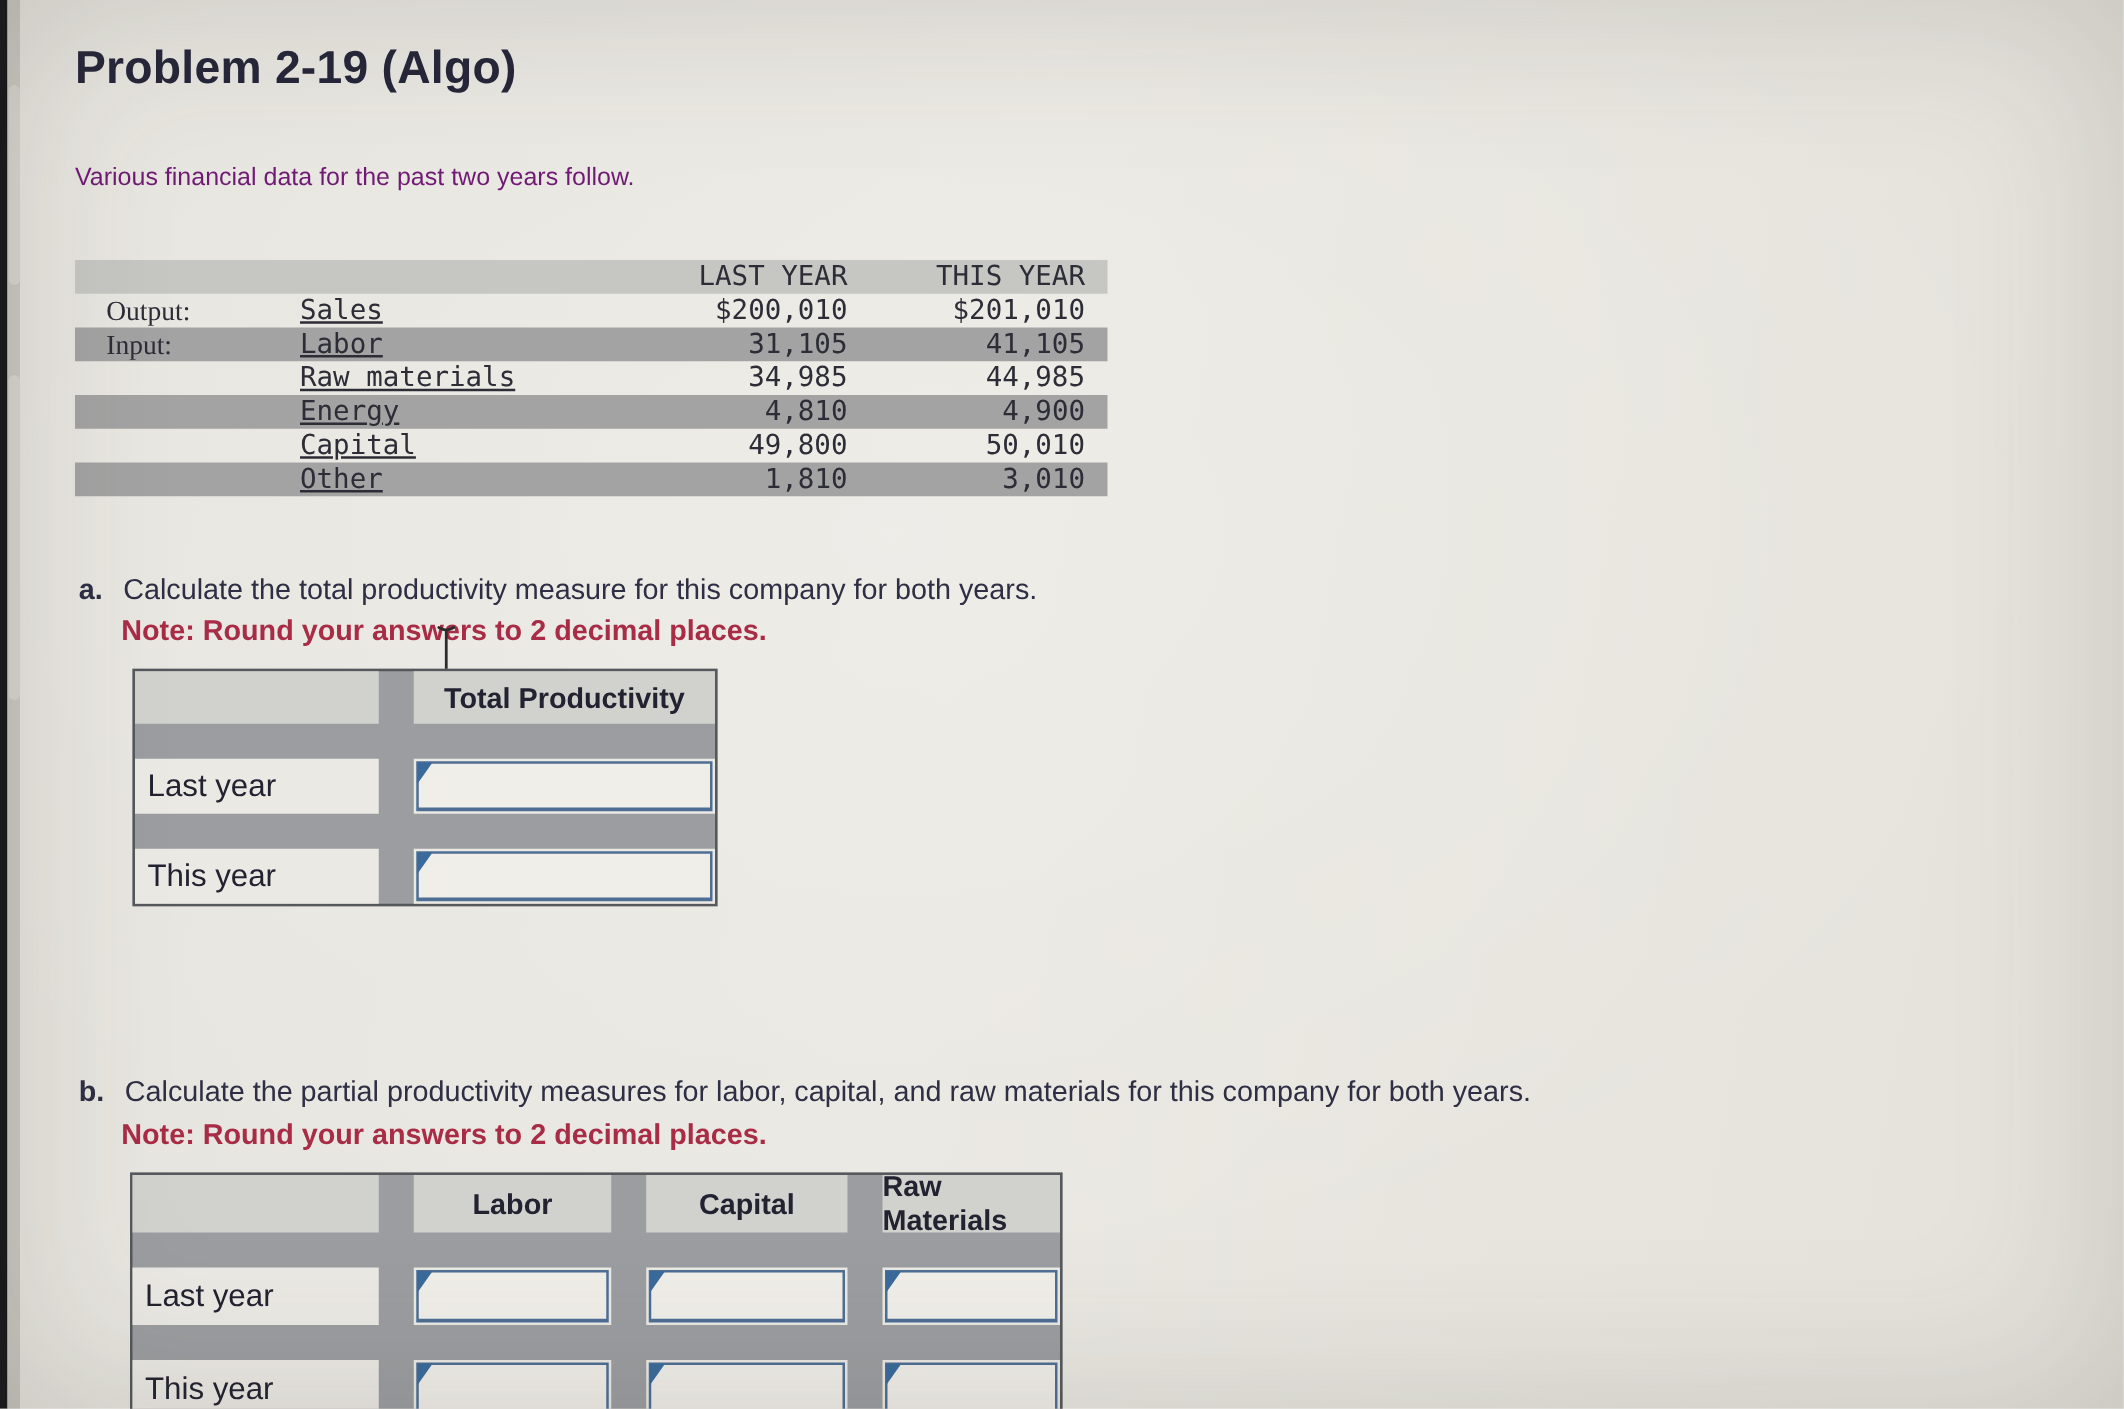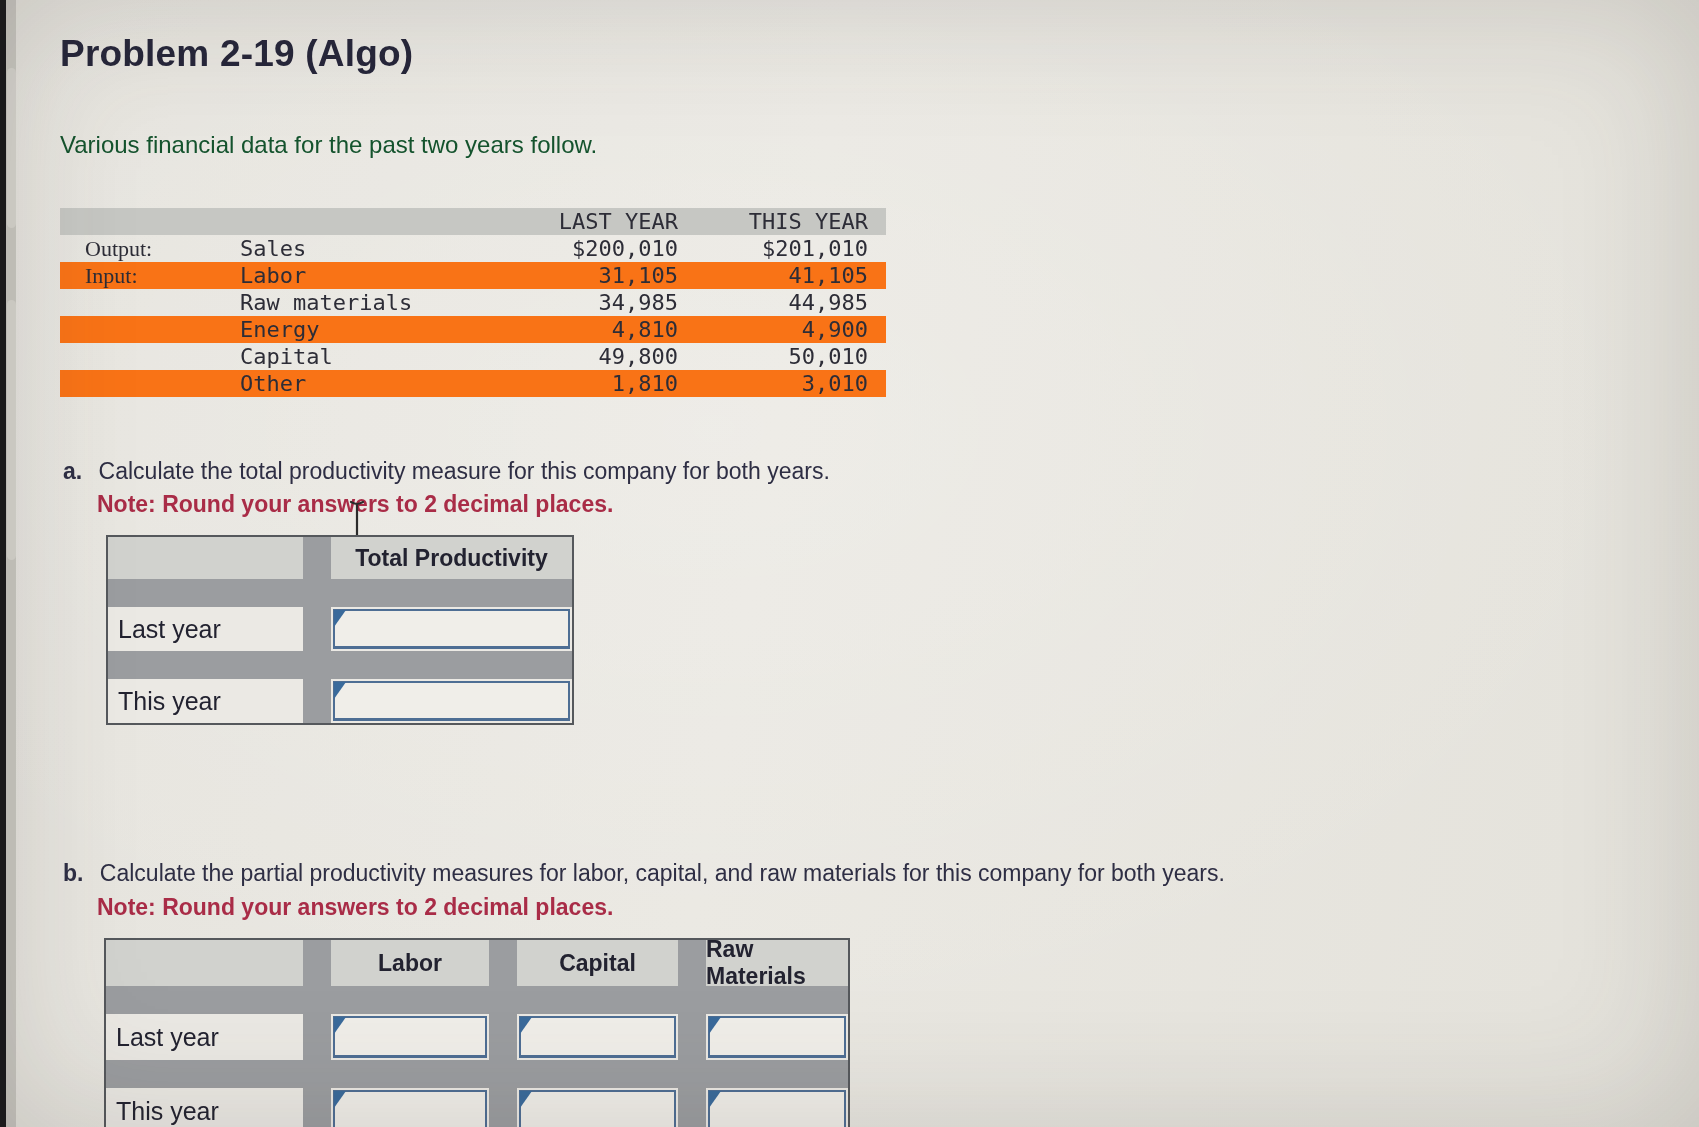--- a/index.html
+++ b/index.html
@@ -12,30 +12,30 @@
   }
   .vignette{position:absolute;inset:0;pointer-events:none;
     box-shadow:inset 0 0 140px rgba(60,58,50,.18);}
   .edge-black{position:absolute;left:0;top:0;width:6px;height:1127px;background:#17171a;}
   .edge-gray{position:absolute;left:6px;top:0;width:10px;height:1127px;background:#c9c7c1;}
   .edge-notch{position:absolute;left:7px;width:9px;background:#d6d4ce;border-radius:6px;}
 
   .abs{position:absolute;}
 
   .title{left:60px;top:33px;font-size:37px;font-weight:bold;color:#26263a;letter-spacing:.2px;}
-  .intro{left:60px;top:131px;font-size:24px;color:#14532d;}
+  .intro{left:60px;top:131px;font-size:20px;color:#701a75;}
 
   
   .fin{left:60px;top:208px;width:826px;font-family:"DejaVu Sans Mono","Liberation Mono",monospace;
        font-size:22px;color:#2d2d37;}
   .fin-row{display:flex;height:27px;line-height:27px;white-space:pre;}
   .fin-head{background:#c6c7c3;}
-  .fin-stripe{background:#f97316;}
+  .fin-stripe{background:#a3a3a3;}
   .fc1{width:155px;padding-left:25px;flex:none;font-family:Liberation Serif, serif;}
-  .fc2{width:270px;flex:none;}
+  .fc2{width:270px;flex:none;text-decoration:underline;}
   .fc3{width:168px;flex:none;text-align:right;}
   .fc4{width:190px;flex:none;text-align:right;}
 
   .ptext{font-size:23px;color:#2e2e44;line-height:30px;}
   .plabel{font-weight:bold;}
   .note{font-size:23px;font-weight:bold;color:#a92c47;line-height:30px;}
 
   
   .ans{border:2px solid #55585c;background:#9b9da0;display:grid;grid-gap:1px;gap:28px;}
   .ans .cell{background:#ebe9e4;position:relative;}

